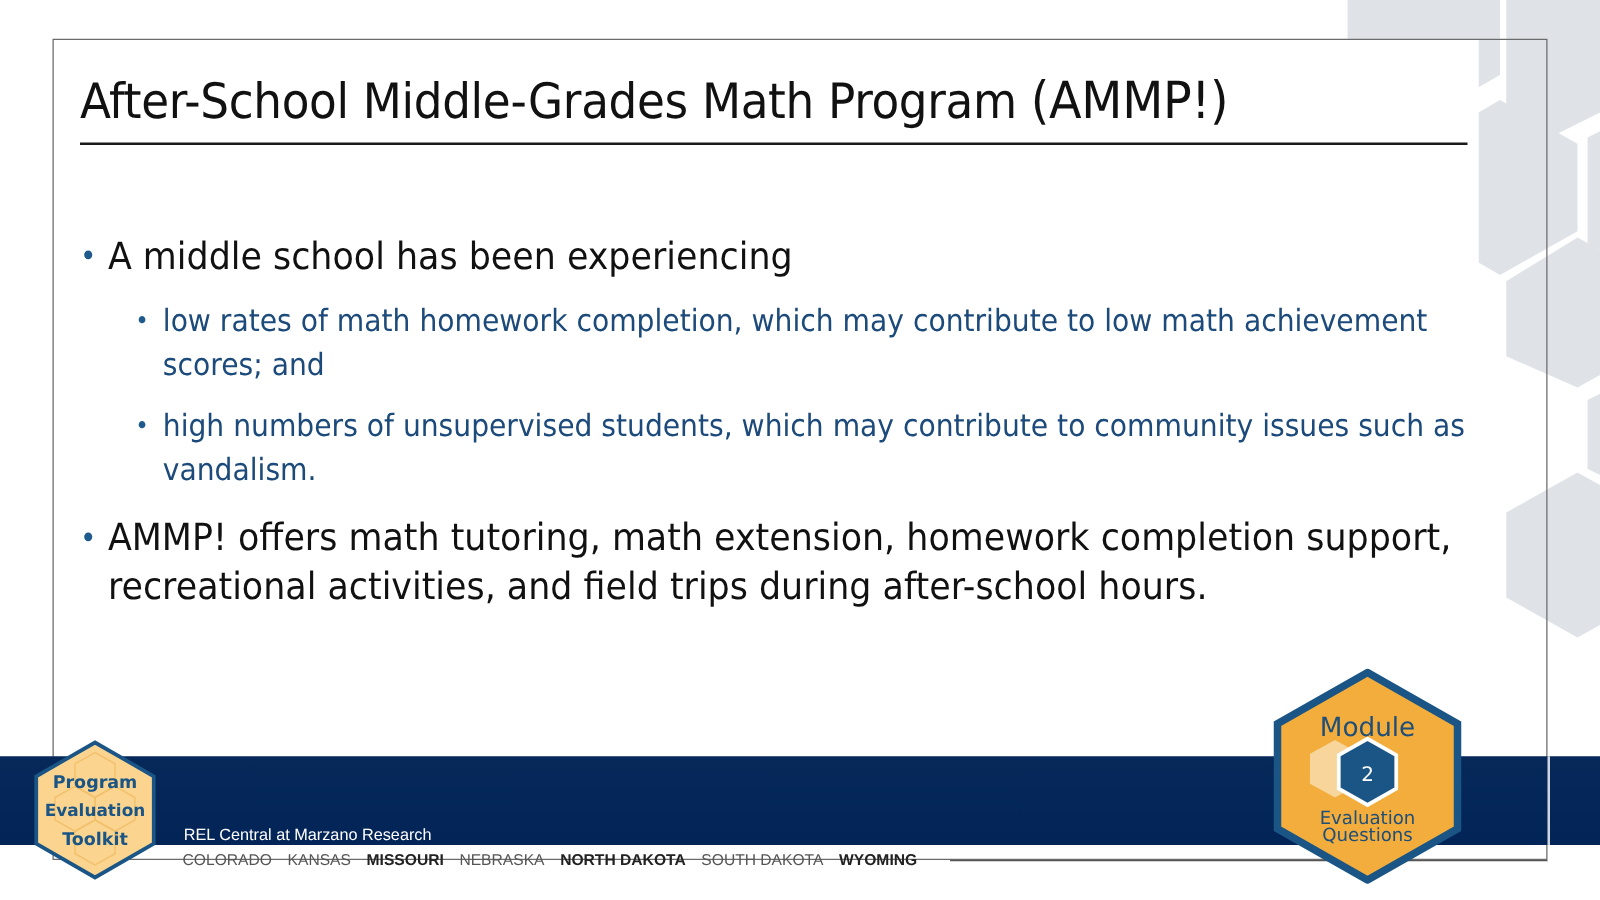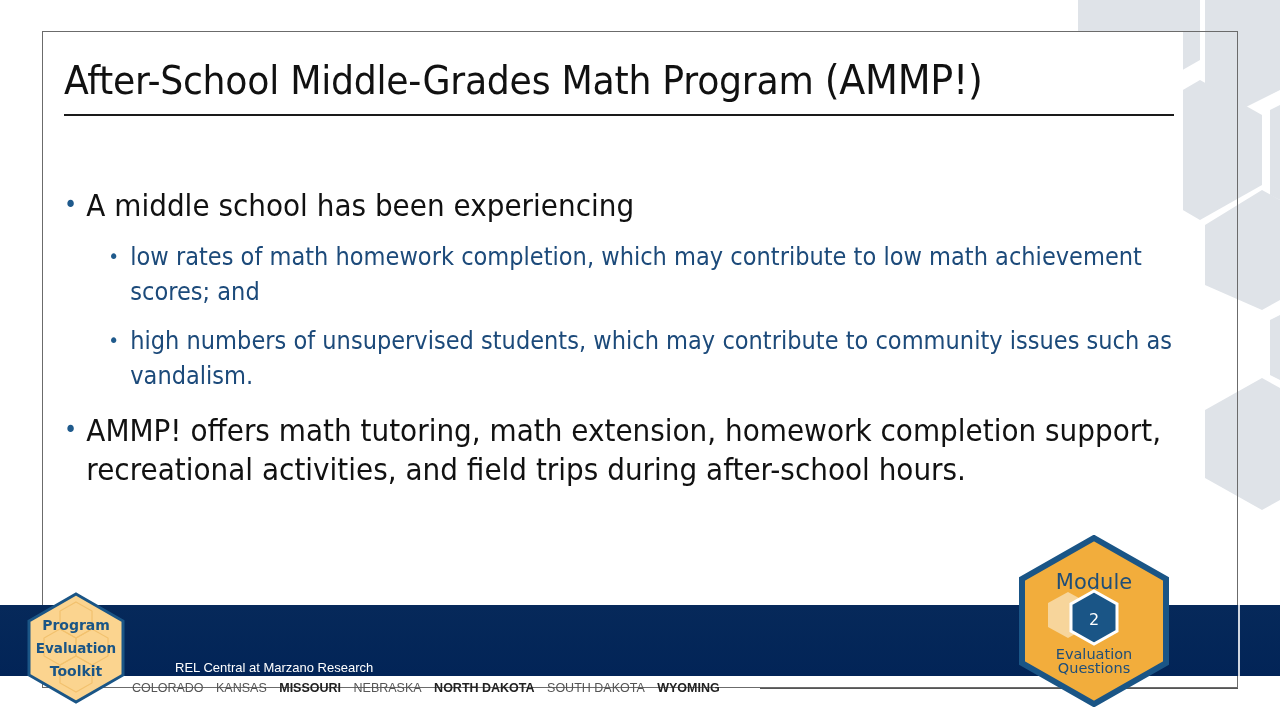--- a/index.html
+++ b/index.html
@@ -10,22 +10,22 @@
   .title { position:absolute; left:64px; top:56px; font-size:39px; color:#111; z-index:3; letter-spacing:-0.3px; white-space:nowrap; font-family:"DejaVu Sans", sans-serif; font-weight:normal; transform:scaleX(0.93); transform-origin:left; }
   .title .paren { font-size:41px; }
   .title-rule { position:absolute; left:64px; top:114px; width:1110px; height:2px; background:#1a1a1a; z-index:3; }
   .content { position:absolute; left:64px; top:186px; width:1100px; z-index:3; }
   .b1 { position:relative; padding-left:24px; font-size:30px; line-height:39px; color:#111; font-family:"DejaVu Sans", sans-serif; transform:scaleX(0.93); transform-origin:left; width:1160px; }
   .b1 .dot { position:absolute; left:0; top:0; color:#1f5a8c; font-size:24px; }
   .b2 { position:relative; padding-left:72px; font-size:24.5px; line-height:35px; color:#1c4a7a; font-family:"DejaVu Sans", sans-serif; transform:scaleX(0.92); transform-origin:left; width:1180px; }
   .b2 .dot { position:absolute; left:48px; top:0; color:#1f5a8c; font-size:20px; }
   .band { position:absolute; left:0; top:605px; width:1280px; height:71px; background:linear-gradient(#06295a,#022457); z-index:4; }
   .band-gap { position:absolute; left:1238px; top:605px; width:2px; height:71px; background:#d0d6e0; z-index:5; }
-  .rel { position:absolute; left:147px; top:660px; font-size:13px; color:#ffffff; z-index:6; font-family:"Liberation Sans", sans-serif;margin-left:28px; }
-  .states { position:absolute; left:132px; top:681px; font-size:12.5px; color:#333; z-index:6; white-space:nowrap; }
+  .rel { position:absolute; left:147px; top:660px; font-size:13px; color:#ffffff; z-index:6; font-family:"Liberation Sans", sans-serif; }
+  .states { position:absolute; left:146px; top:681px; font-size:12.5px; color:#333; z-index:6; white-space:nowrap; }
   .states span { margin-right:9px; }
   .states .bold { color:#222; font-weight:bold; }
   .states .light { color:#555; }
   .foot-line { position:absolute; left:760px; top:688px; width:478px; height:1px; background:#555; z-index:6; }
   .toolkit { position:absolute; left:26px; top:592px; width:100px; height:112px; z-index:7; }
   .module { position:absolute; left:1018px; top:535px; width:152px; height:172px; z-index:7; }
 </style>
 </head>
 <body>
 

